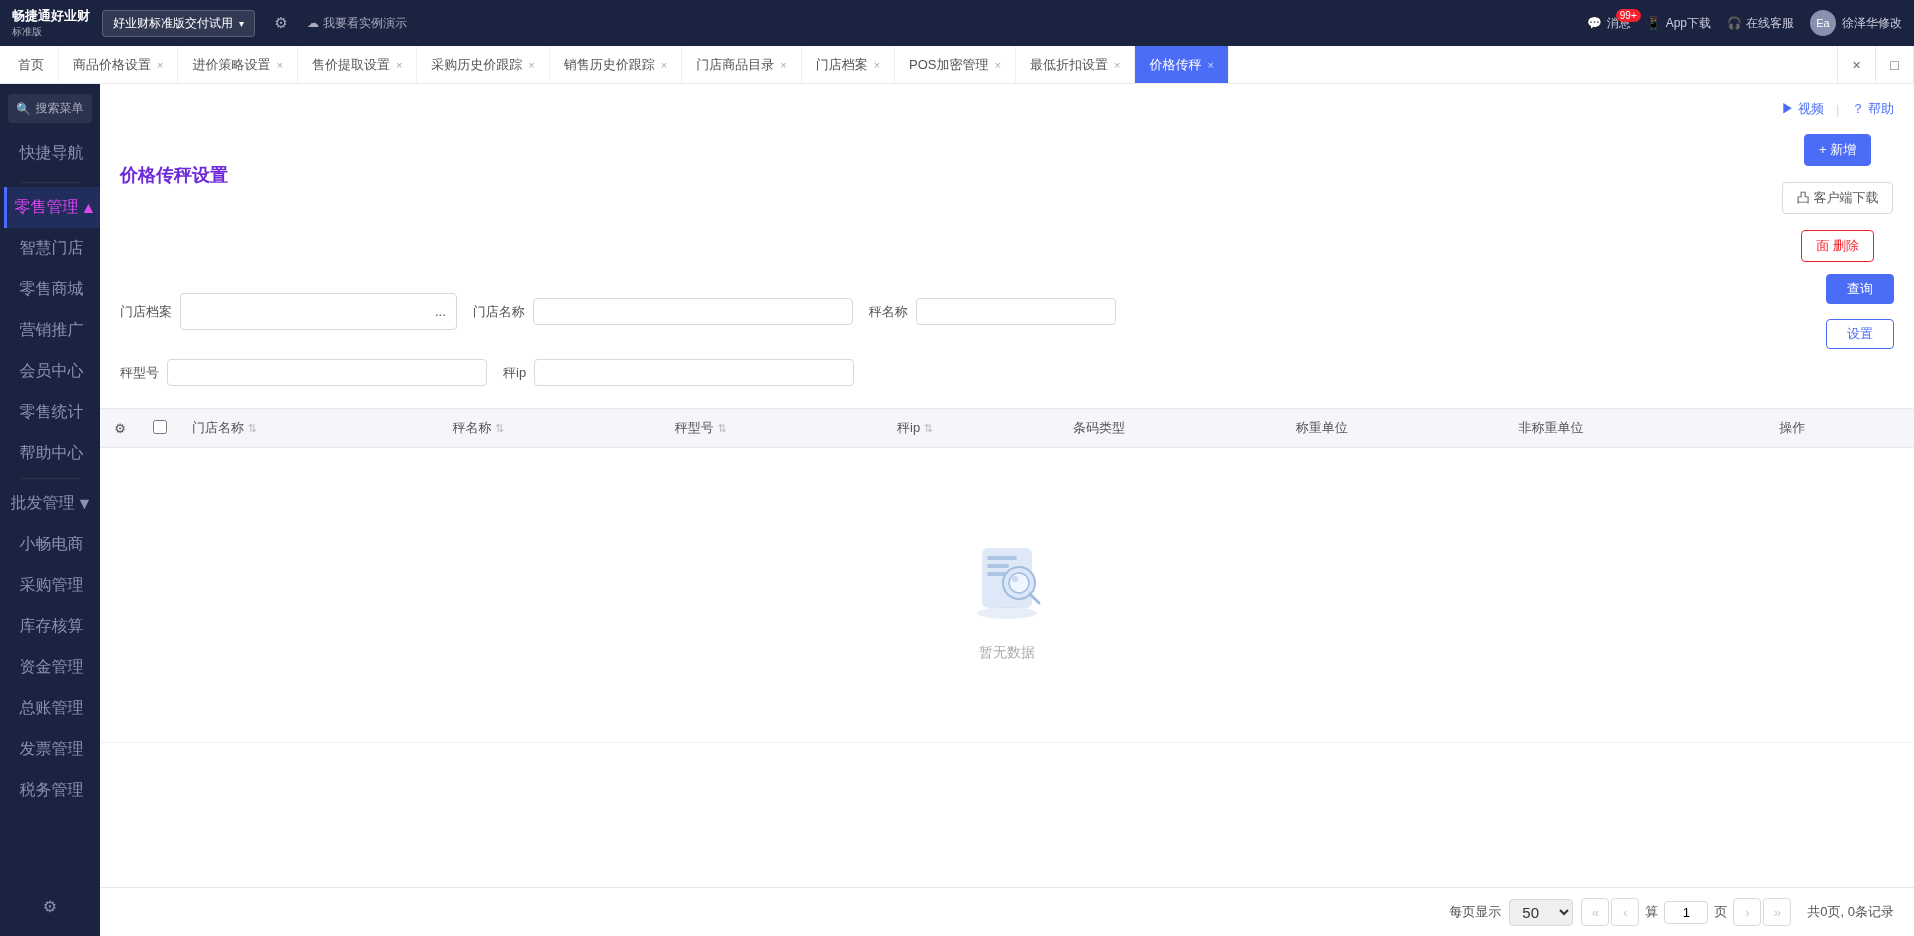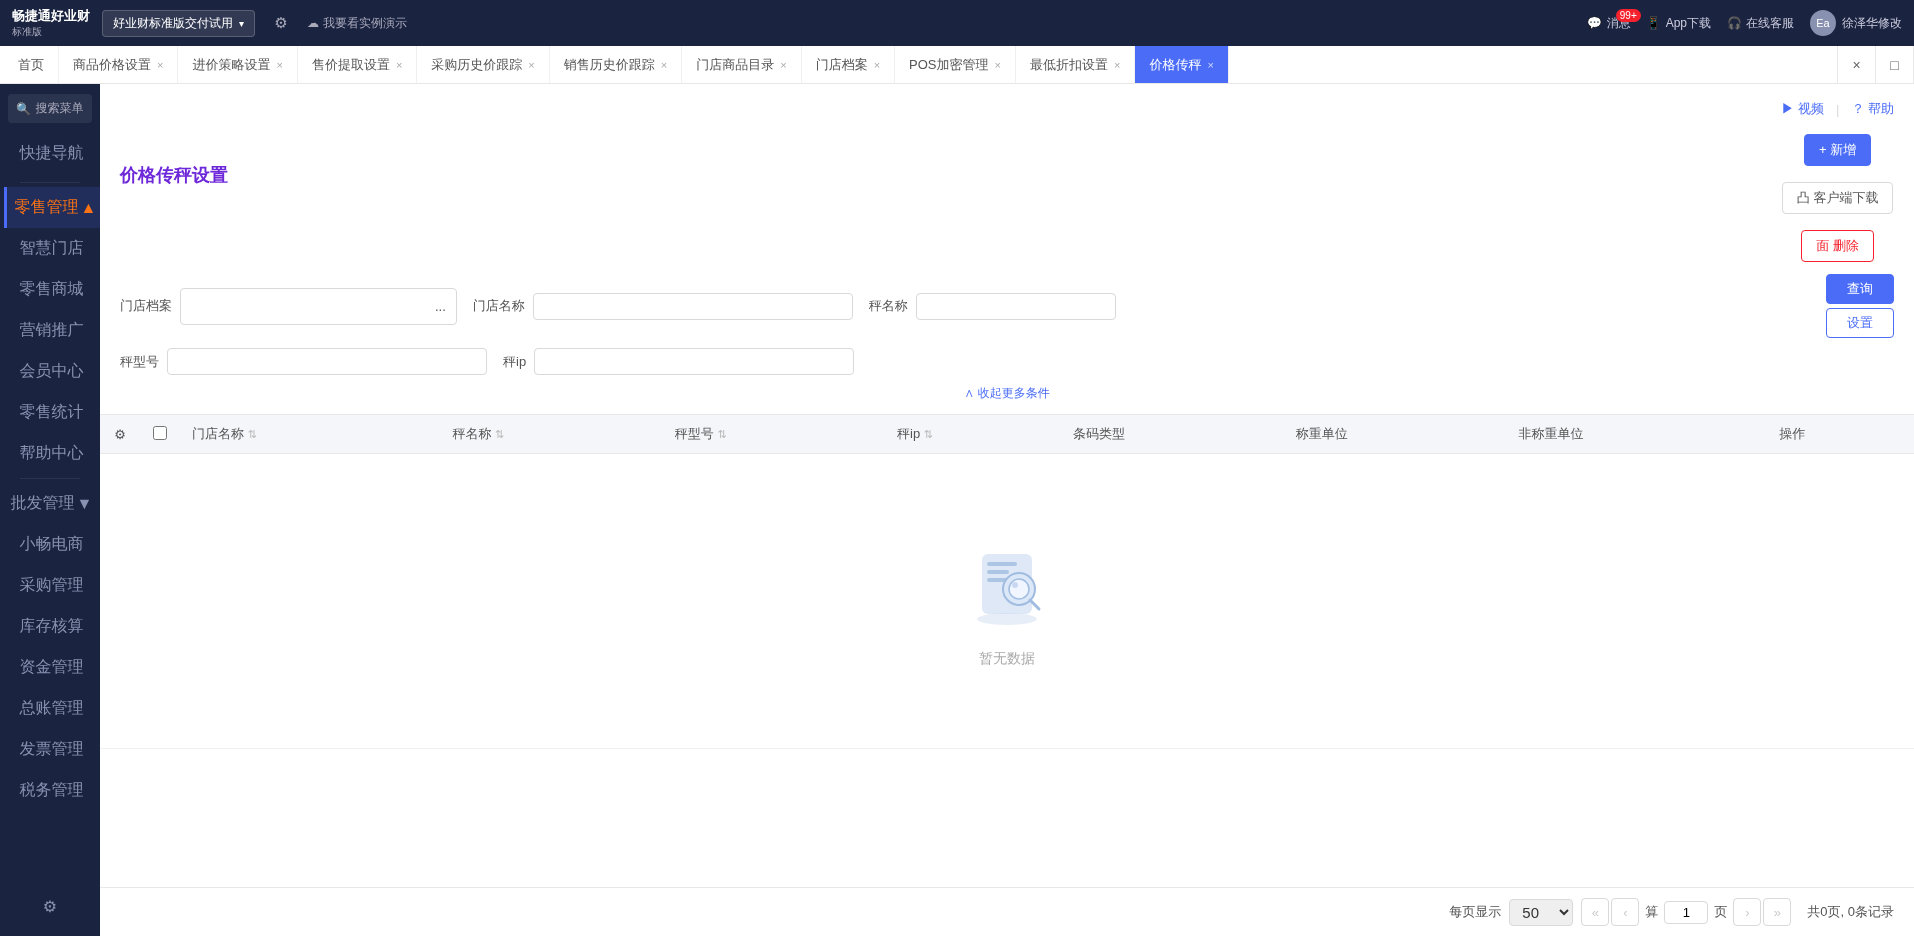--- a/index.html
+++ b/index.html
@@ -32,21 +32,21 @@
 
     
     .main-layout { display: flex; flex: 1; overflow: hidden; }
 
     
     .sidebar { width: 100px; background: #1a2340; display: flex; flex-direction: column; align-items: center; padding-top: 0; flex-shrink: 0; }
     .sidebar-search { width: 100%; padding: 10px 8px 6px; }
     .sidebar-search-btn { width: 100%; background: rgba(255,255,255,0.08); border: none; border-radius: 4px; color: #aab; font-size: 12px; padding: 6px 4px; cursor: pointer; display: flex; align-items: center; justify-content: center; gap: 4px; }
     .sidebar-nav { width: 100%; padding: 4px 0; }
     .sidebar-nav-item { width: 100%; padding: 10px 4px; text-align: center; font-size: 16px; color: #8892b0; cursor: pointer; border-left: 3px solid transparent; }
-    .sidebar-nav-item.active { color: #f97316; border-left-color: #4a6cf7; background: rgba(74,108,247,0.15); margin-left: 8px; }
+    .sidebar-nav-item.active { color: #d946ef; border-left-color: #4a6cf7; background: rgba(74,108,247,0.15); margin-left: 8px; }
     .sidebar-nav-item.has-arrow { display: flex; align-items: center; justify-content: center; gap: 2px; }
     .sidebar-divider { width: 60%; height: 1px; background: rgba(255,255,255,0.08); margin: 4px auto; }
     .sidebar-bottom { margin-top: auto; padding: 10px 0; }
     .sidebar-gear { width: 100%; padding: 10px 4px; text-align: center; font-size: 16px; color: #8892b0; cursor: pointer; }
 
     
     .content { flex: 1; display: flex; flex-direction: column; background: #f5f6fa; overflow: hidden; }
     .content-header { background: #fff; padding: 16px 20px 12px; border-bottom: 1px solid #e8e8e8; flex-shrink: 0; }
     .page-title { font-size: 18px; font-weight: bold; color: #6d28d9; margin-bottom: 12px; }
     .filter-area { }
@@ -291,35 +291,32 @@
           <div class="filter-item">
             <span class="filter-label">门店名称</span>
             <input class="filter-input filter-input-wide" style="">
           </div>
           <div class="filter-item">
             <span class="filter-label">秤名称</span>
             <input class="filter-input filter-input-med" style="">
           </div>
           <div style="display:flex; flex-direction:column; gap:4px; margin-left:auto;">
             <button class="toolbar-btn btn-query" style="padding:5px 20px;">查询</button>
-            <button class="toolbar-btn btn-set" style="padding:5px 20px;">设置</button>
+            <button class="toolbar-btn btn-set" style="padding:5px 20px;margin-top:11px;">设置</button>
           </div>
         </div>
         <div class="filter-row">
           <div class="filter-item">
             <span class="filter-label">秤型号</span>
             <input class="filter-input filter-input-wide" style="">
           </div>
           <div class="filter-item">
             <span class="filter-label">秤ip</span>
             <input class="filter-input filter-input-wide" style="">
           </div>
-        </div>
-        <div class="collapse-row">
-          <span class="collapse-btn">∧ 收起更多条件</span>
         </div>
       </div>
     </div>
 
     <div class="content-body">
       <div class="table-container">
         <table class="data-table">
           <thead>
             <tr>
               <th class="th-gear center">⚙</th>

